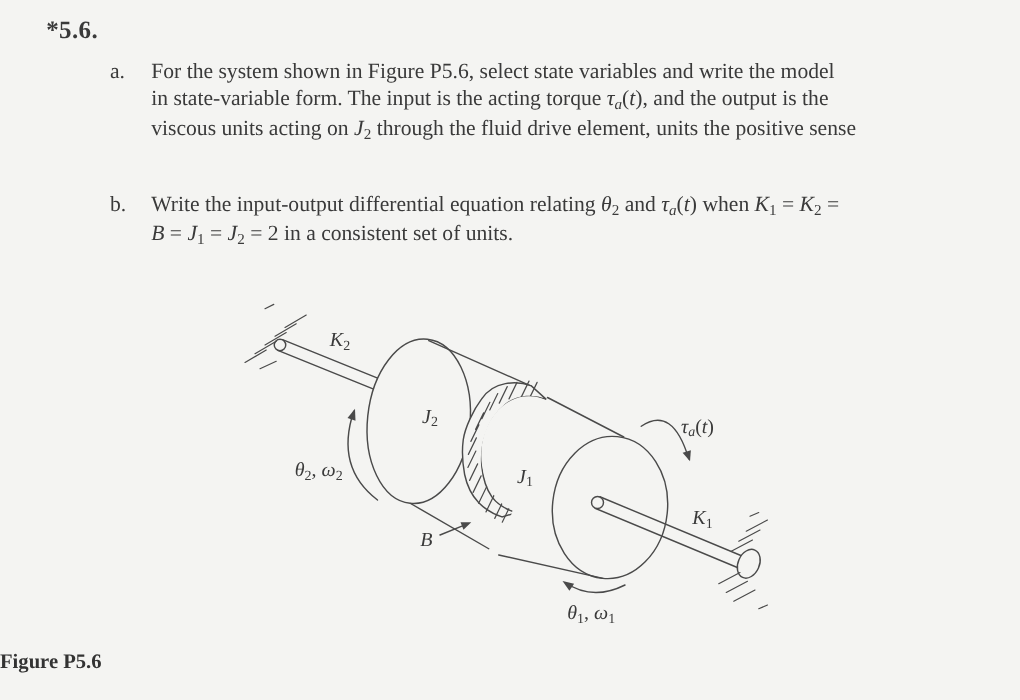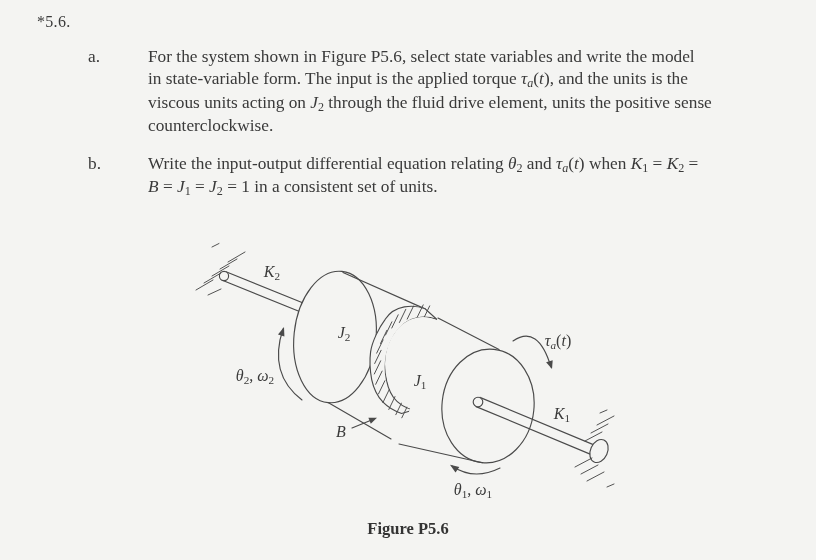--- a/index.html
+++ b/index.html
@@ -3,57 +3,56 @@
 <meta charset="utf-8">
 <style>
   html,body{margin:0;padding:0;}
   body{
     width:816px;height:560px;position:relative;overflow:hidden;
     background:#f4f4f2;
     font-family:"Liberation Serif","DejaVu Serif",serif;
     color:#3a3a3a;
   }
   .abs{position:absolute;}
-  #pnum{left:37px;top:13px;font-weight:normal;font-size:16px;letter-spacing:.3px;}
+  #pnum{left:37px;top:13px;font-weight:bold;font-size:20px;letter-spacing:.3px;}
   .part{position:absolute;left:88px;display:flex;align-items:flex-start;font-size:17.3px;line-height:22.3px;}
   .plabel{width:33px;flex:0 0 33px;}
-  .ptext{width:668px;margin-left:27px;}
+  .ptext{width:668px;}
   .tline{white-space:nowrap;}
   .i{font-style:italic;}
   .sub{font-size:70%;position:relative;top:.24em;}
   #part-a{top:46px;}
   #part-b{top:153px;}
-  #caption{left:0;top:519px;width:816px;text-align:center;font-weight:bold;font-size:16.5px;color:#333;}
+  #caption{left:0;top:519px;width:816px;text-align:left;font-weight:bold;font-size:16.5px;color:#333;}
   #fig{position:absolute;left:0;top:0;pointer-events:none;}
   .ln{stroke:#4a4a4a;stroke-width:1.15;fill:none;stroke-linecap:round;}
   .fillbg{fill:#f4f4f2;}
   .hatch{stroke:#4a4a4a;stroke-width:.95;fill:none;stroke-linecap:round;}
   .head{fill:#4a4a4a;stroke:none;}
   .figlbl{font-family:"Liberation Serif","DejaVu Serif",serif;font-size:16px;fill:#3a3a3a;}
 </style>
 </head>
 <body>
 
 <div class="abs" id="pnum">*5.6.</div>
 
 <div class="part" id="part-a">
   <div class="plabel">a.</div>
   <div class="ptext">
       <div class="tline"><span>For the system shown in Figure P5.6, select state variables and write the model</span></div>
-      <div class="tline"><span>in state-variable form. The input is the applied torque </span><span class="i">τ</span><span class="i sub">a</span><span>(</span><span class="i">t</span><span>), and the units is the</span></div>
+      <div class="tline"><span>in state-variable form. The input is the acting torque </span><span class="i">τ</span><span class="i sub">a</span><span>(</span><span class="i">t</span><span>), and the output is the</span></div>
       <div class="tline"><span>viscous units acting on </span><span class="i">J</span><span class="sub">2</span><span> through the fluid drive element, units the positive sense</span></div>
-      <div class="tline"><span>counterclockwise.</span></div>
     </div>
 </div>
 
 <div class="part" id="part-b">
   <div class="plabel">b.</div>
   <div class="ptext">
       <div class="tline"><span>Write the input-output differential equation relating </span><span class="i">θ</span><span class="sub">2</span><span> and </span><span class="i">τ</span><span class="i sub">a</span><span>(</span><span class="i">t</span><span>) when </span><span class="i">K</span><span class="sub">1</span><span> = </span><span class="i">K</span><span class="sub">2</span><span> =</span></div>
-      <div class="tline"><span class="i">B</span><span> = </span><span class="i">J</span><span class="sub">1</span><span> = </span><span class="i">J</span><span class="sub">2</span><span> = 1 in a consistent set of units.</span></div>
+      <div class="tline"><span class="i">B</span><span> = </span><span class="i">J</span><span class="sub">1</span><span> = </span><span class="i">J</span><span class="sub">2</span><span> = 2 in a consistent set of units.</span></div>
     </div>
 </div>
 
 <svg id="fig" width="816" height="560" viewBox="0 0 816 560">
 
   <g>
     <path class="ln" d="M222.3 280.3 L306.3 314.3 M226 271.7 L310 305.7"></path>
     <circle class="fillbg" cx="224" cy="276" r="4.6" stroke="#4a4a4a" stroke-width="1.15"></circle>
   </g>
   <g>

